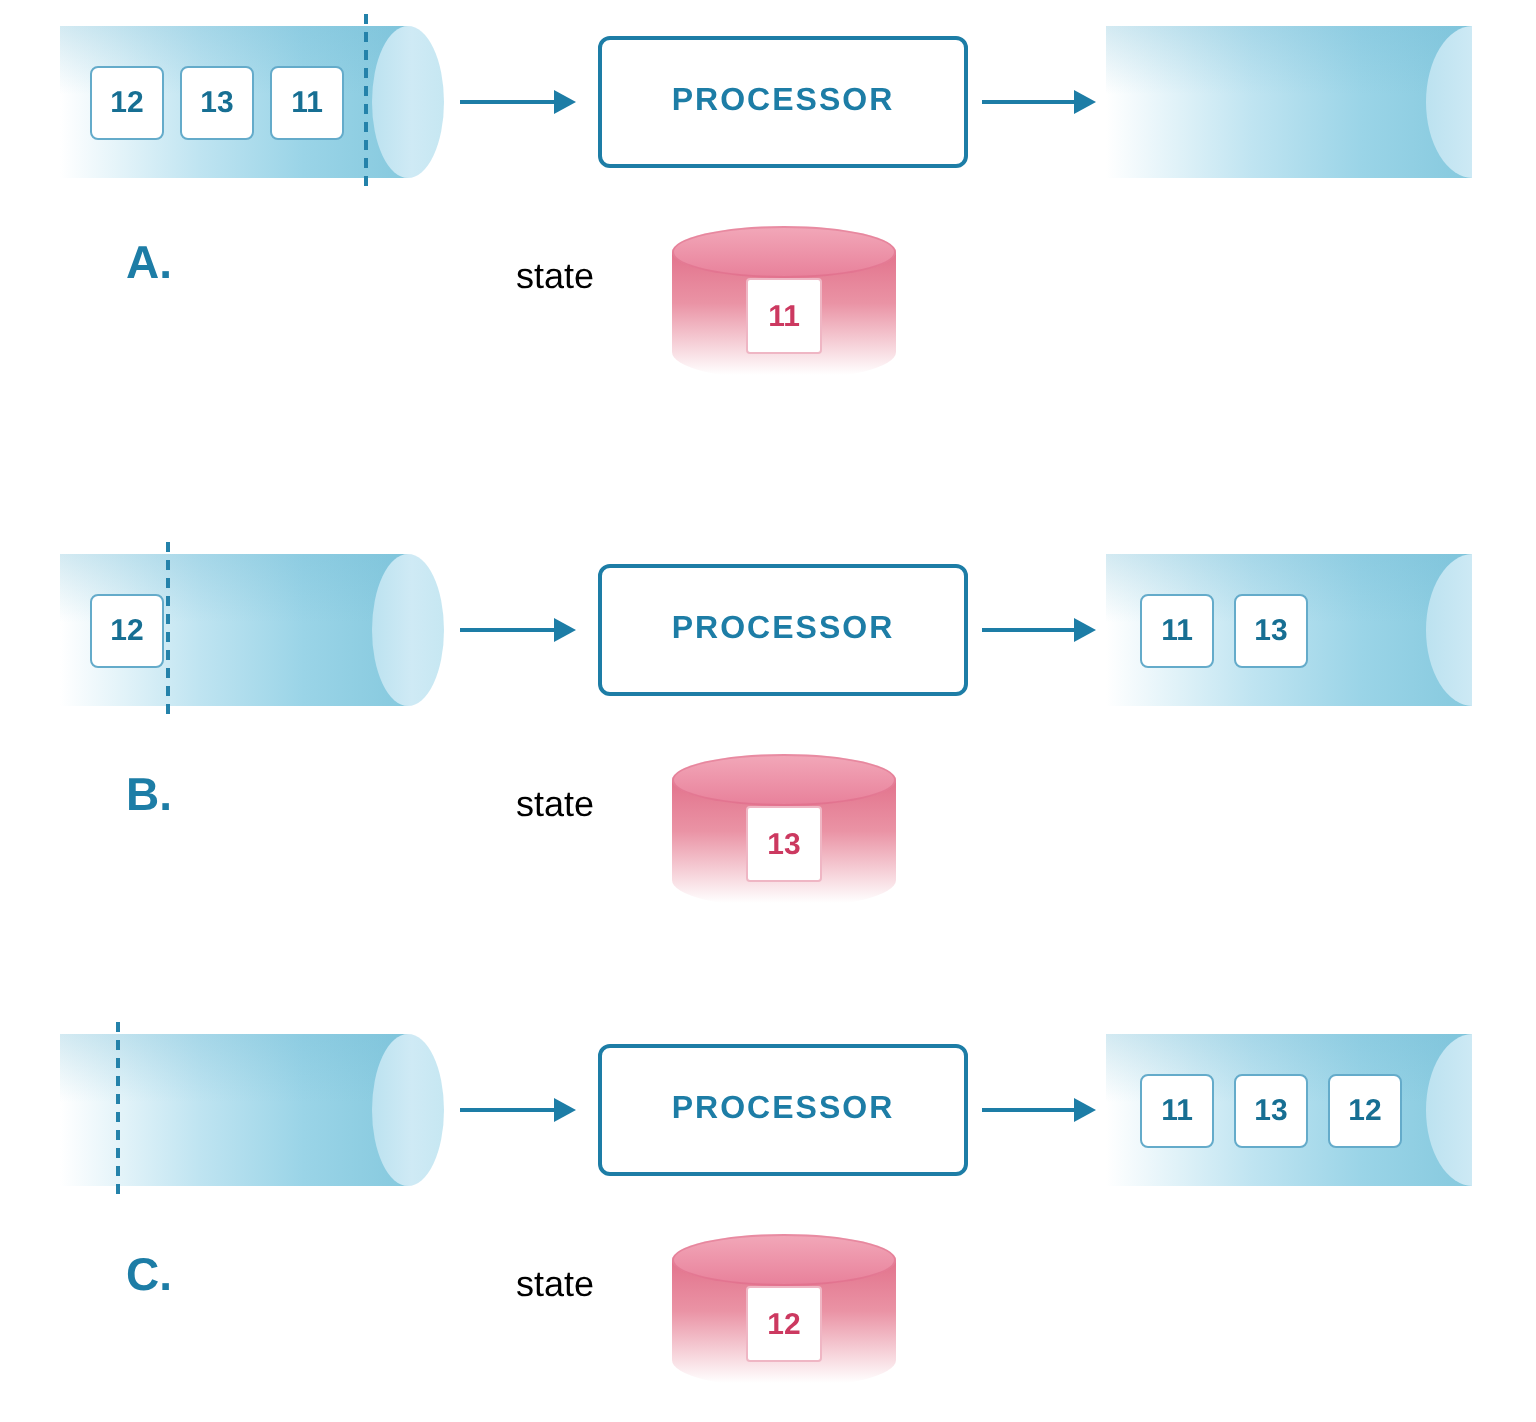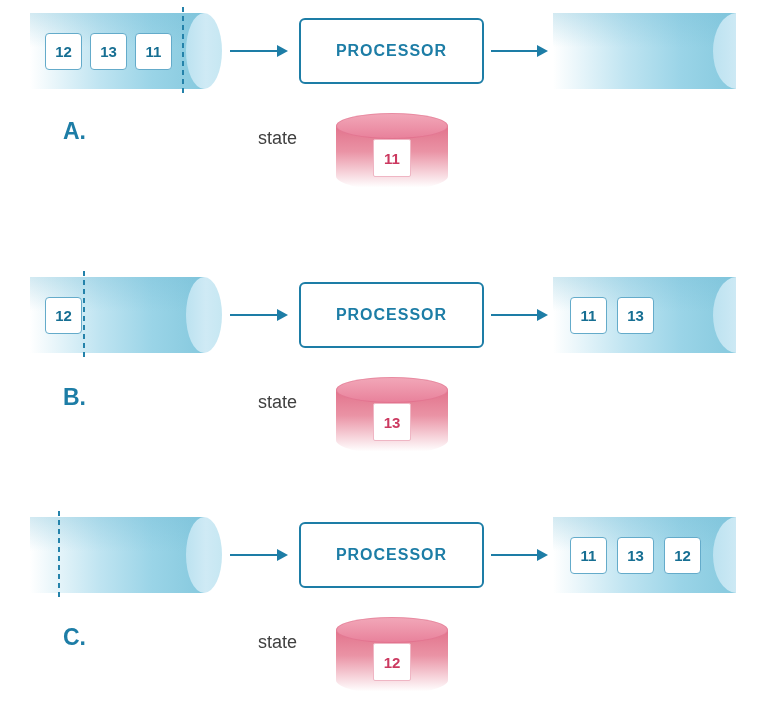--- a/index.html
+++ b/index.html
@@ -57,21 +57,21 @@
     box-shadow:inset 0 0 0 1px rgba(216,90,119,0.35);
   }
   .state-rec{
     position:absolute;left:37px;top:26px;width:38px;height:38px;box-sizing:border-box;
     background:#ffffff;border:1.5px solid #efb6c4;border-radius:2px;
     display:flex;align-items:center;justify-content:center;
     font-size:15px;font-weight:bold;color:#cc3960;
   }
   
   .row-label{position:absolute;left:63px;font-size:23px;font-weight:bold;color:#1d7da6;}
-  .state-label{position:absolute;left:258px;font-size:18px;color:#404040;}
+  .state-label{position:absolute;left:258px;font-size:18px;color:#000000;}
 </style>
 </head>
 <body>
 
 <div id="canvas">
 
   <div class="pipe" style="left:30px;top:13px;width:192px;">
     <div class="pipe-body" style="width:174px;"></div>
     <div class="pipe-cap" style="left:156px;width:36px;"></div>
   </div>

